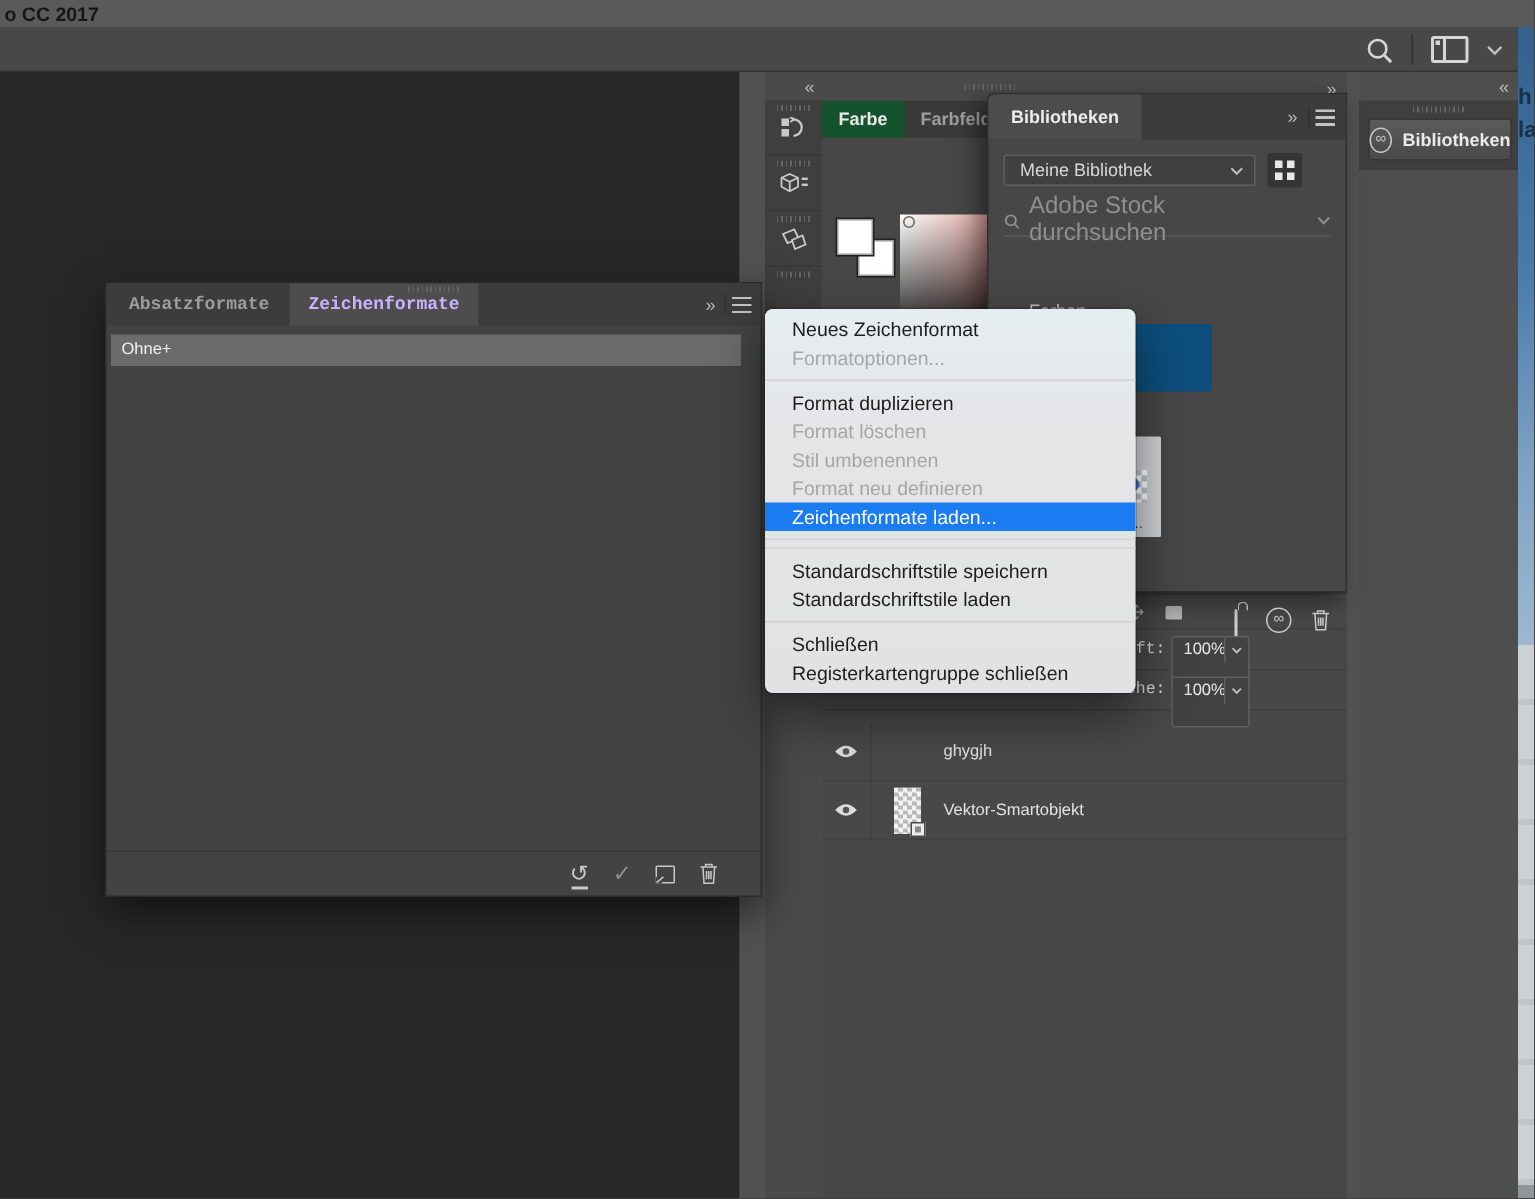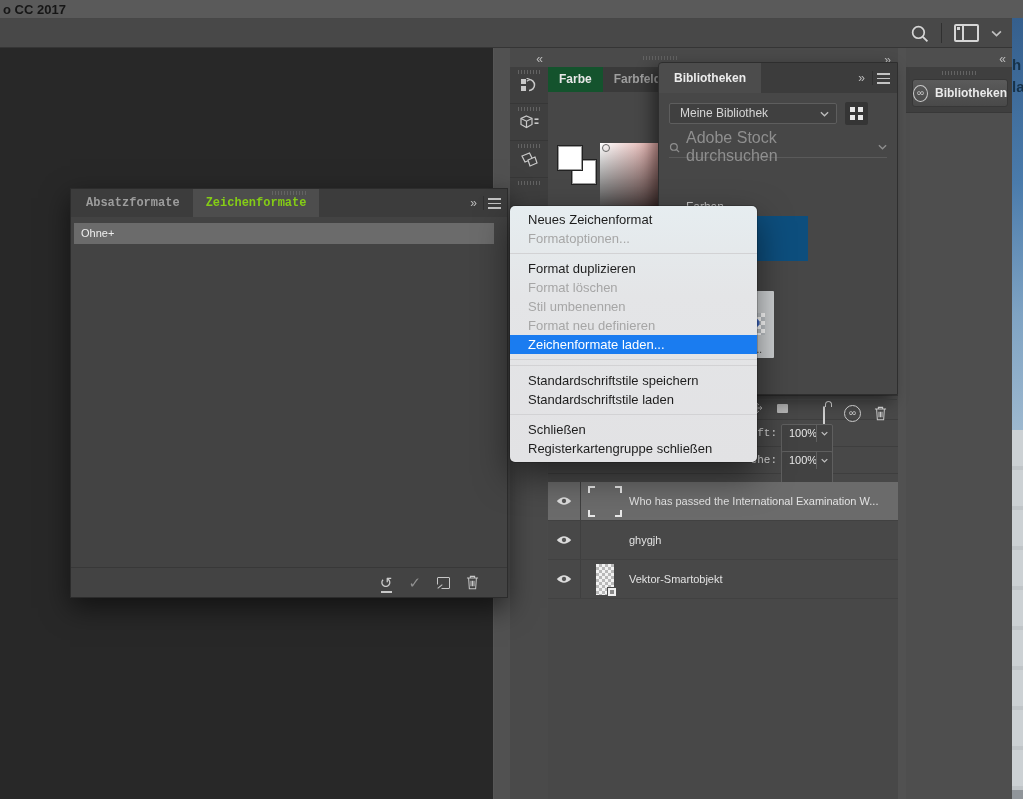--- a/index.html
+++ b/index.html
@@ -143,21 +143,21 @@
   .strip-gray { position:absolute; left:0; top:412px; width:11px; height:360px; background:#ccd1d4;
     background-image:repeating-linear-gradient(180deg, rgba(0,0,0,0) 0 36px, rgba(0,0,0,.06) 36px 40px); }
   .strip-foot { position:absolute; left:0; top:772px; width:11px; height:9px; background:#90959a; }
 
   
   .styles-panel { position:absolute; left:70px; top:188px; width:438px; height:410px; z-index:3;
     background:#434343; border:1px solid #2c2c2c; box-shadow:0 10px 26px rgba(0,0,0,.55); }
   .sp-tabbar { position:relative; height:28px; background:#3c3c3c; display:flex; }
   .sp-tabbar .grips { position:absolute; left:201px; top:2px; }
   .sp-tab { font-size:12px; font-weight:700; color:#9d9d9d; line-height:28px; padding:0 13px; margin-left:2px;font-family:Liberation Mono, monospace; }
-  .sp-tab.active { background:#4d4d4d; color:#84cc16; margin-left:0; }
+  .sp-tab.active { background:#4d4d4d; color:#c4b5fd; margin-left:0; }
   .sp-tabbar .chevR2 { position:absolute; right:30px; top:5px; color:#c4c4c4; font-size:14px; }
   .sp-tabbar .vsep { position:absolute; right:23px; top:7px; height:14px; }
   .sp-tabbar .menu-lines { position:absolute; right:6px; top:9px; }
   .sp-body { position:relative; height:350px; }
   .style-row { position:absolute; left:3px; right:13px; top:6px; height:21px; background:#6b6b6b;
     font-size:11px; color:#efefef; line-height:21px; padding-left:7px; }
   .sp-footer { position:absolute; left:0; right:0; bottom:0; height:30px; border-top:1px solid #383838;
     display:flex; align-items:center; justify-content:flex-end; gap:16px; padding-right:28px; }
   .undo-icon { position:relative; color:#c9c9c9; font-size:15px; line-height:14px; }
   .undo-icon::before { content:"\21BA"; }
@@ -289,38 +289,20 @@
         <span class="val-box">
           <span>100%</span>
           <span class="dd">
               <svg width="7" height="5" viewBox="0 0 10 6">
                 <path d="M1 1 L5 5 L9 1" fill="none" stroke="#c0c0c0" stroke-width="1.8"></path>
               </svg>
             </span>
         </span>
       </div>
       <div class="layer-list">
-        <div class="layer-row selected">
-          <span class="eye-cell">
-            <svg width="16" height="10" viewBox="0 0 20 12">
-                <path d="M1 6 Q10 -3.5 19 6 Q10 15.5 1 6 Z" fill="#dcdcdc"></path>
-                <circle cx="10" cy="6" r="2.7" fill="#555"></circle>
-              </svg>
-          </span>
-          <span class="thumb-cell">
-            <span class="bracket-box">
-                <span class="br tl"></span>
-                <span class="br tr"></span>
-                <span class="br bl"></span>
-                <span class="br brc"></span>
-                <span class="tglyph"></span>
-              </span>
-          </span>
-          <span class="layer-name">Who has passed the International Examination W...</span>
-        </div>
         <div class="layer-row">
           <span class="eye-cell">
             <svg width="16" height="10" viewBox="0 0 20 12">
                 <path d="M1 6 Q10 -3.5 19 6 Q10 15.5 1 6 Z" fill="#dcdcdc"></path>
                 <circle cx="10" cy="6" r="2.7" fill="#555"></circle>
               </svg>
           </span>
           <span class="thumb-cell">
               <span class="tglyph"></span>
             </span>

